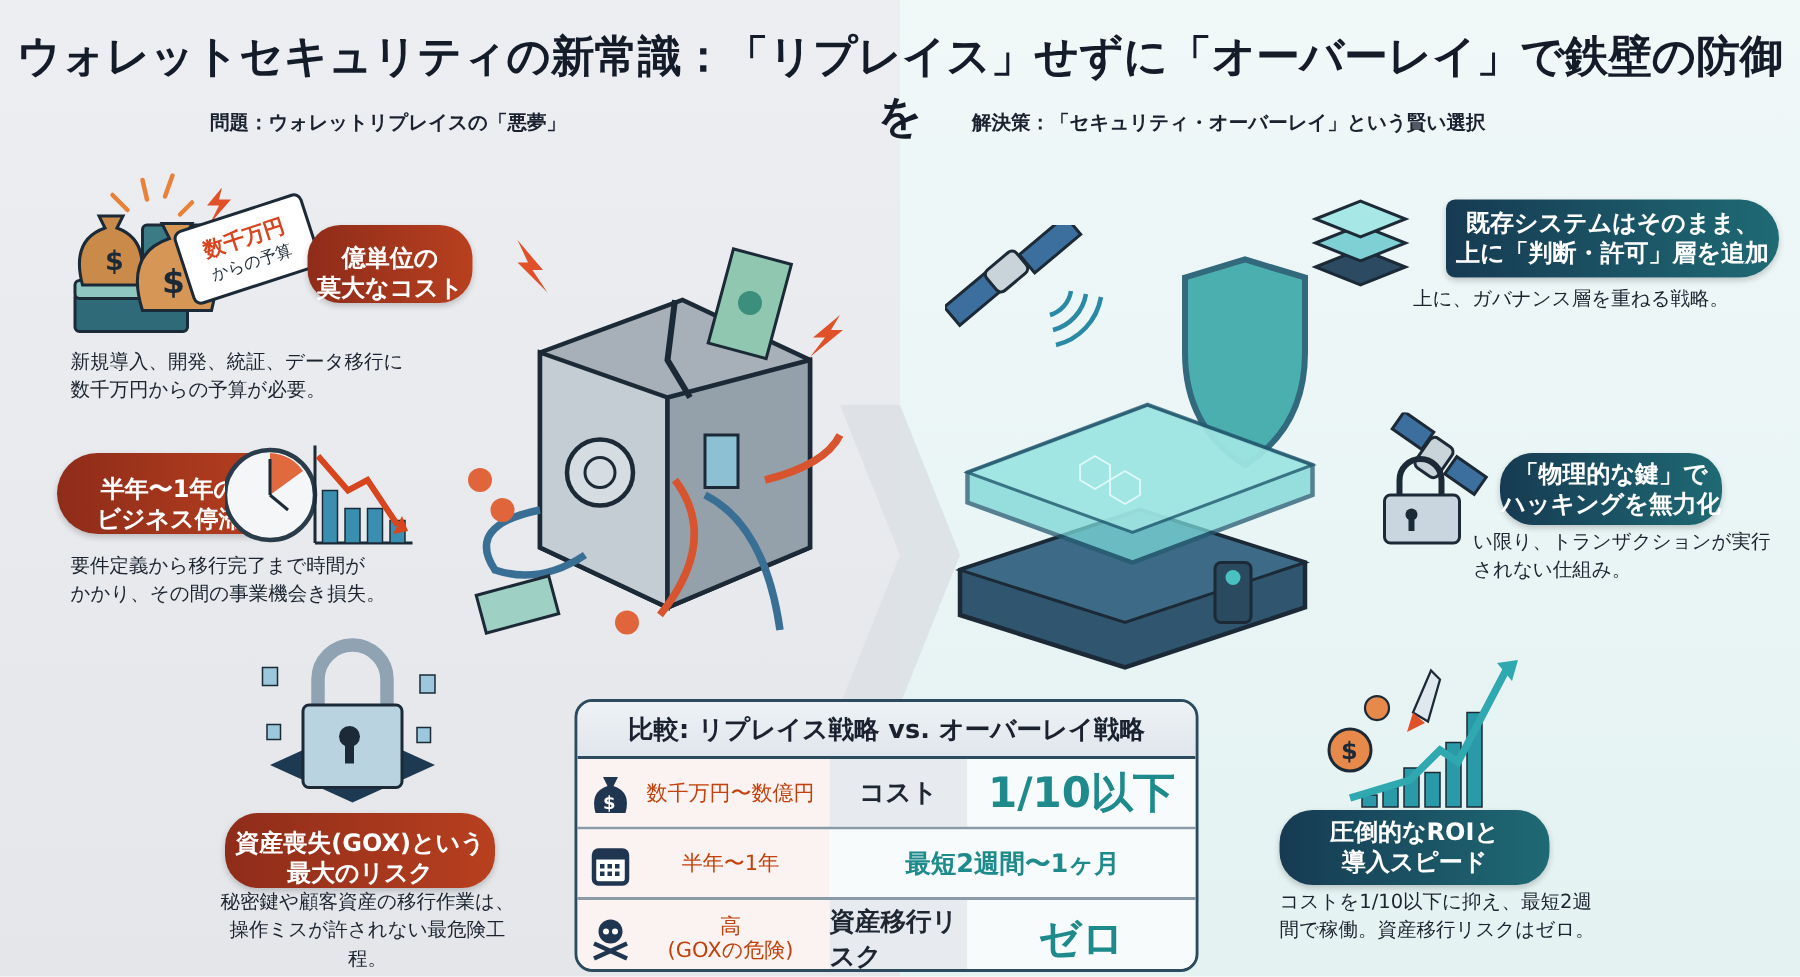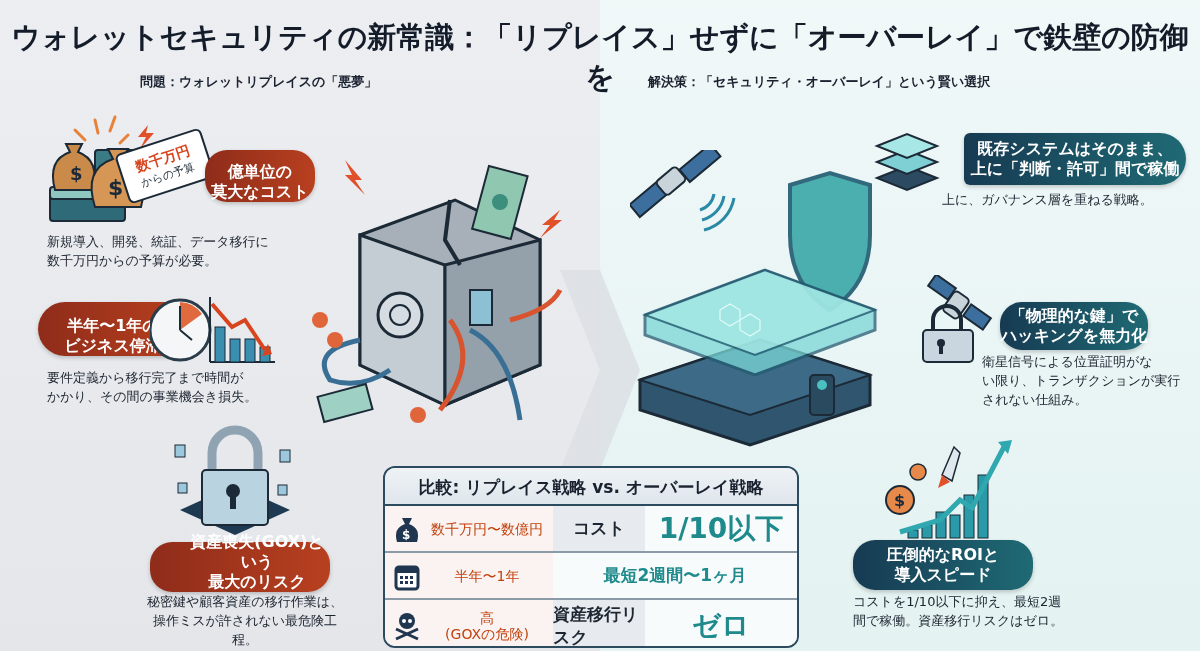--- a/index.html
+++ b/index.html
@@ -126,21 +126,21 @@
   <polygon points="10,85 65,60 120,85 65,110" fill="#1e3a52"></polygon>
   <path d="M42 50 V28 a23 23 0 0 1 46 0 V50" fill="none" stroke="#8fa3b3" stroke-width="9"></path>
   <rect x="32" y="45" width="66" height="55" rx="4" fill="#b9d3e0" stroke="#1b2a36" stroke-width="2"></rect>
   <circle cx="63" cy="66" r="7" fill="#1b2a36"></circle>
     <rect x="60" y="68" width="6" height="16" fill="#1b2a36"></rect>
   <rect x="5" y="20" width="10" height="12" fill="#9cc7dc" stroke="#1b2a36"></rect>
   <rect x="110" y="25" width="10" height="12" fill="#9cc7dc" stroke="#1b2a36"></rect>
   <rect x="108" y="60" width="9" height="10" fill="#9cc7dc" stroke="#1b2a36"></rect>
   <rect x="8" y="58" width="9" height="10" fill="#9cc7dc" stroke="#1b2a36"></rect>
 </svg>
-<div class="badge red" style="left:150px;top:542px;width:180px;height:50px;padding-left:34px;">
+<div class="badge red" style="left:150px;top:542px;width:180px;height:50px;">
   <div>
       <span>資産喪失(GOX)という</span>
       <span>最大のリスク</span>
     </div>
 </div>
 <div class="desc" style="left:145px;top:592px;text-align:center;width:200px;">
   <div>秘密鍵や顧客資産の移行作業は、</div>
   <div>操作ミスが許されない最危険工程。</div>
 </div>
 
@@ -187,21 +187,21 @@
 </svg>
 
 <svg class="illus" style="left:872px;top:130px;width:70px;height:70px;" viewBox="0 0 70 70">
   <polygon points="5,48 35,36 65,48 35,60" fill="#2c4a62" stroke="#1b2a36" stroke-width="2"></polygon>
   <polygon points="5,32 35,20 65,32 35,44" fill="#7fd0d4" stroke="#1b2a36" stroke-width="2"></polygon>
   <polygon points="5,16 35,4 65,16 35,28" fill="#a7e8e6" stroke="#1b2a36" stroke-width="2"></polygon>
 </svg>
 <div class="badge teal" style="left:930px;top:133px;width:222px;height:52px;border-radius:6px 26px 26px 6px;margin-left:34px;">
   <div>
       <span>既存システムはそのまま、</span>
-      <span>上に「判断・許可」間で稼働</span>
+      <span>上に「判断・許可」層を追加</span>
     </div>
 </div>
 <div class="desc" style="left:942px;top:190px;">
   <div>上に、ガバナンス層を重ねる戦略。</div>
 </div>
 
 <svg class="illus" style="left:915px;top:275px;width:90px;height:90px;" viewBox="0 0 90 90">
   <rect x="15" y="5" width="24" height="14" fill="#3d6f9e" stroke="#1b2a36" stroke-width="2" transform="rotate(35 27 12)"></rect>
   <rect x="50" y="35" width="24" height="14" fill="#3d6f9e" stroke="#1b2a36" stroke-width="2" transform="rotate(35 62 42)"></rect>
   <rect x="32" y="18" width="18" height="24" rx="4" fill="#c9d3da" stroke="#1b2a36" stroke-width="2" transform="rotate(35 41 30)"></rect>
@@ -210,21 +210,20 @@
   <circle cx="26" cy="68" r="4" fill="#1b2a36"></circle>
     <rect x="24" y="70" width="4" height="9" fill="#1b2a36"></rect>
 </svg>
 <div class="badge teal" style="left:1000px;top:302px;width:148px;height:48px;">
   <div>
       <span>「物理的な鍵」で</span>
       <span>ハッキングを無力化</span>
     </div>
 </div>
 <div class="desc" style="left:982px;top:352px;">
-  <div>衛星信号による位置証明がな</div>
   <div>い限り、トランザクションが実行</div>
   <div>されない仕組み。</div>
 </div>
 
 <svg class="illus" style="left:880px;top:440px;width:140px;height:100px;" viewBox="0 0 140 100">
   <circle cx="20" cy="60" r="14" fill="#e6894a" stroke="#1b2a36" stroke-width="2"></circle>
   <text x="14" y="66" font-size="16" font-weight="bold" fill="#1b2a36" font-family="DejaVu Sans, sans-serif">$</text>
   <circle cx="38" cy="32" r="8" fill="#e6894a" stroke="#1b2a36" stroke-width="1.5"></circle>
   <rect x="28" y="90" width="10" height="8" fill="#2a9aa8" stroke="#1b2a36"></rect>
   <rect x="42" y="85" width="10" height="13" fill="#2a9aa8" stroke="#1b2a36"></rect>

